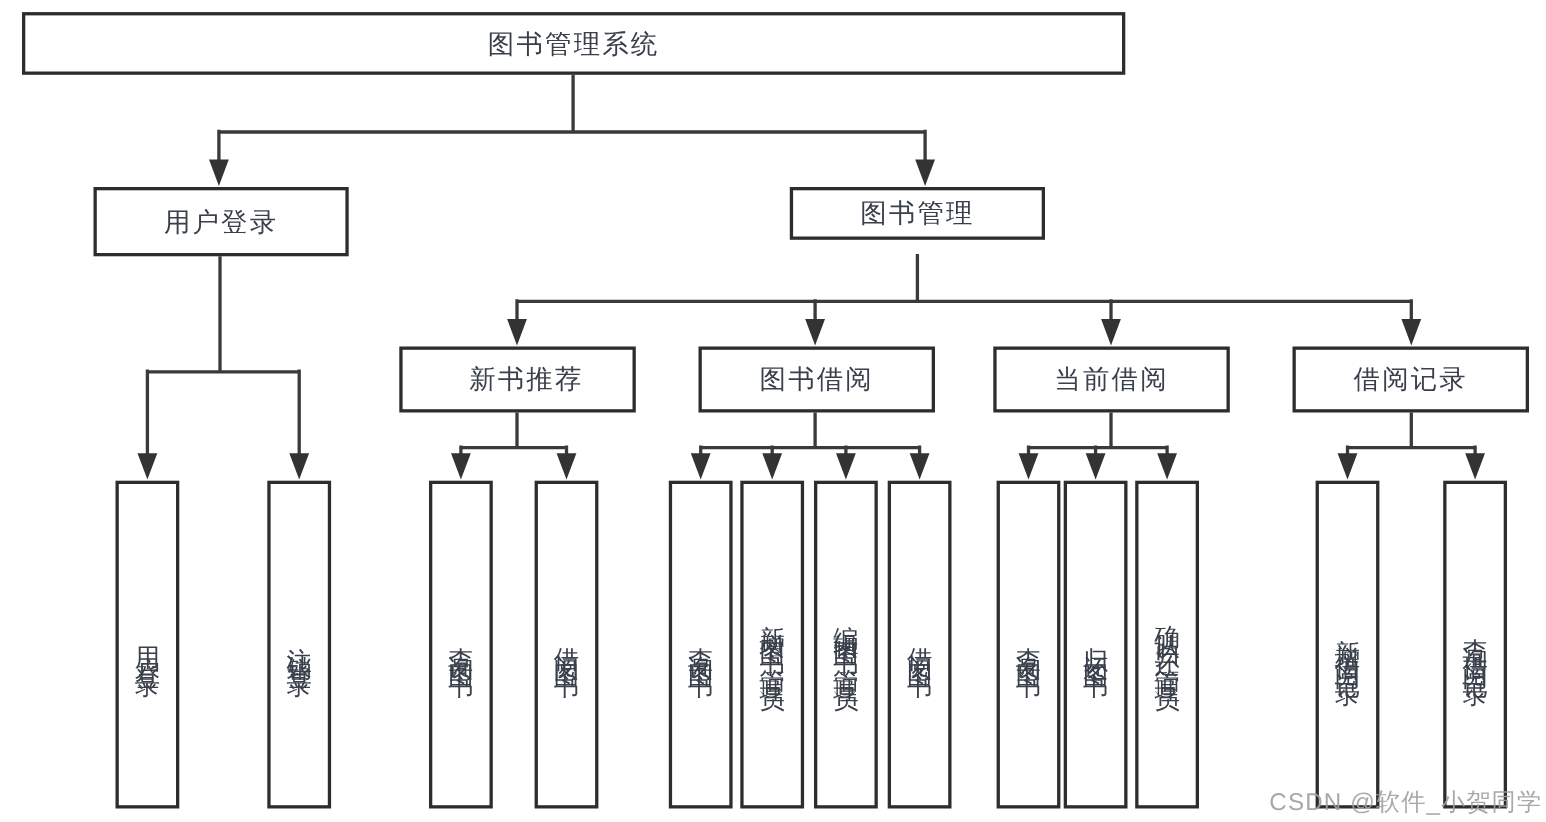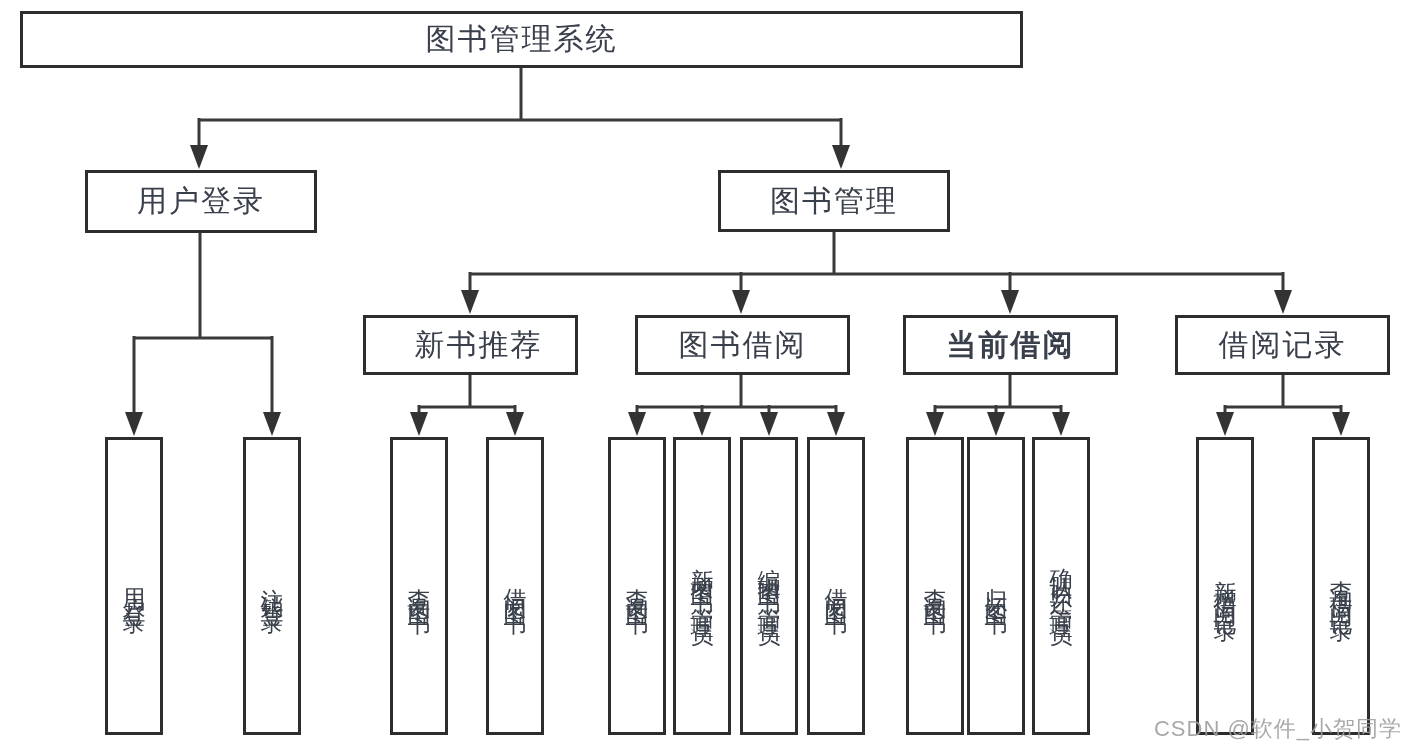--- a/index.html
+++ b/index.html
@@ -24,31 +24,31 @@
     position: absolute;
     box-sizing: border-box;
     border: 3px solid #2d2d2d;
     background: #ffffff;
     display: flex;
     align-items: center;
     justify-content: center;
     color: #3a404b;
   }
   .hnode {
-    font-size: 30px;
+    font-size: 24px;
     letter-spacing: 2px;
     white-space: nowrap;
   }
   .node-root   { left: 20px;  top: 11px;  width: 1003px; height: 57px; }
   .node-login  { left: 85px;  top: 170px; width: 232px;  height: 63px; }
-  .node-mgmt   { left: 718px; top: 170px; width: 232px;  height: 62px; }
+  .node-mgmt   { left: 718px; top: 170px; width: 232px;  height: 48px; }
   .l3          { top: 315px; width: 215px; height: 60px; }
   .node-newrec { left: 363px; padding-left: 16px; }
   .node-borrow { left: 622px; margin-left: 13px; }
-  .node-curr   { left: 903px; font-weight: bold; }
+  .node-curr   { left: 903px; }
   .node-record { left: 1175px; }
   .leaf {
     top: 437px;
     width: 58px;
     height: 298px;
   }
   .vtext {
     writing-mode: vertical-rl;
     text-orientation: mixed;
     font-size: 23px;

